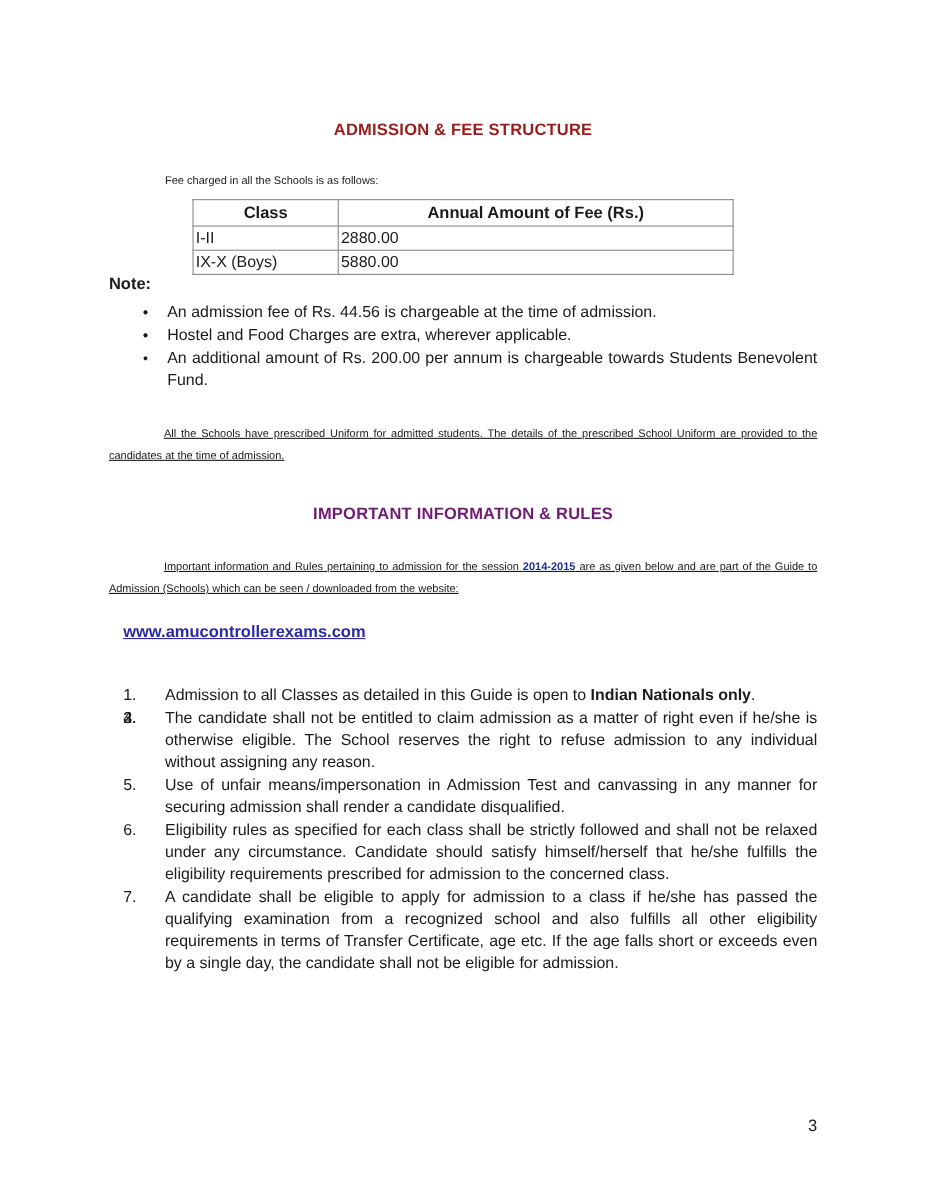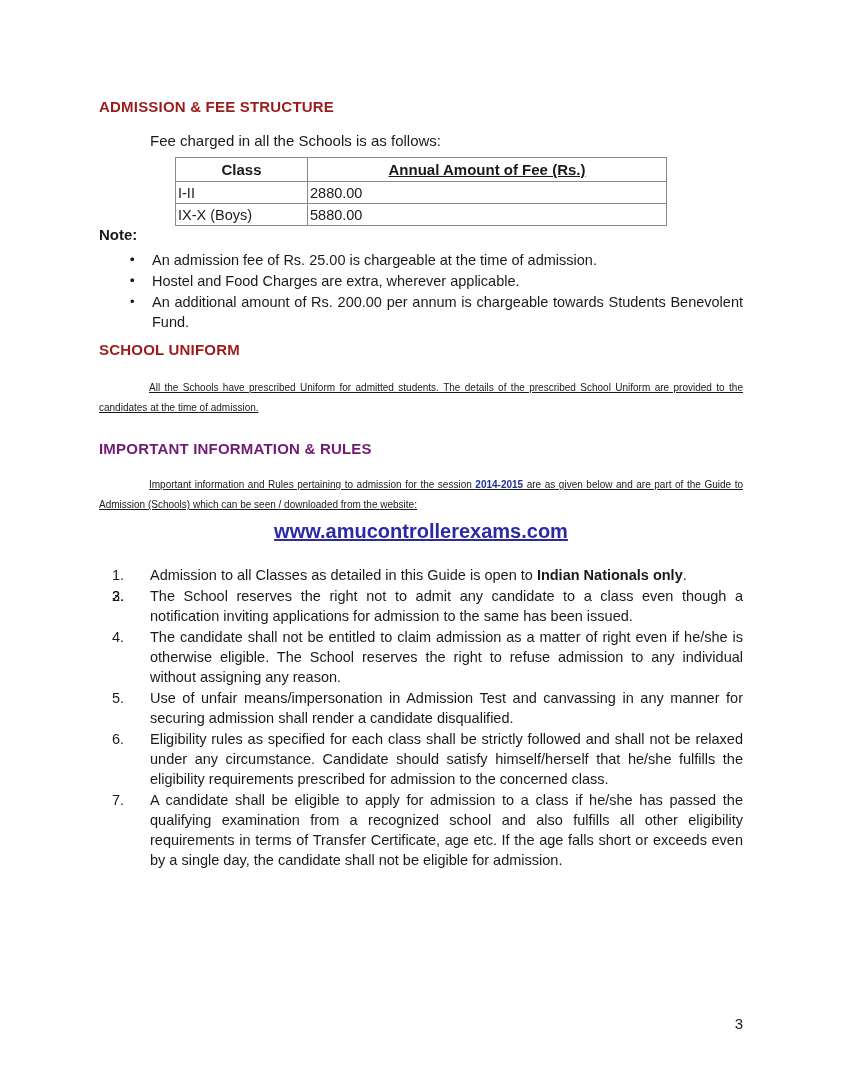--- a/index.html
+++ b/index.html
@@ -21,39 +21,40 @@
   }
   .content {
     position: absolute;
     left: 99px;
     top: 0;
     width: 644px;
   }
 
   
   .section-heading {
+    text-align: center;
     font-weight: bold;
     font-size: 15px;
     letter-spacing: 0.2px;
-    margin: 0;
+    margin: 12px;
   }
 
   
   .para {
     font-size: 10px;
     line-height: 20px;
     text-align: justify;
     margin: 0;
     text-decoration: underline;
   }
   .para.indented {
     text-indent: 50px;
   }
   .plain-line {
-    font-size: 15px;
+    font-size: 10px;
     line-height: 20px;
     margin: 0;
   }
 
   
   .fee-table-wrap {
     margin-left: 76px;
     width: 491px;
   }
   table.fee-table {
@@ -119,23 +120,22 @@
   }
   ol.rules-list > li .num {
     position: absolute;
     left: 13px;
     top: 0;
     font-size: 14.5px;
     line-height: 20px;
   }
 
   .url-line {
-    text-align: center;
-    margin: 0;
-    font-size: 20px;
+    margin: 13px;
+    font-size: 15px;
     line-height: 20px;
   }
   a.site-url {
     font-weight: bold;
     text-decoration: underline;
   }
   .session-highlight { font-weight: bold; }
   .bold { font-weight: bold; }
 
   .page-number {
@@ -171,21 +171,21 @@
 
     <div class="fee-table-wrap">
       <table class="fee-table">
         <colgroup>
             <col class="c1">
             <col class="c2">
           </colgroup>
         <thead>
           <tr>
             <th style="border-color: rgb(138, 138, 138);">Class</th>
-            <th style="border-color: rgb(138, 138, 138); text-decoration: underline;">Annual Amount of Fee (Rs.)</th>
+            <th style="border-color: rgb(138, 138, 138);">Annual Amount of Fee (Rs.)</th>
           </tr>
         </thead>
         <tbody id="fee-rows">
             <tr>
               <td style="border-color: rgb(138, 138, 138);">I-II</td>
               <td style="border-color: rgb(138, 138, 138);">2880.00</td>
             </tr>
             <tr>
               <td style="border-color: rgb(138, 138, 138);">IX-X (Boys)</td>
               <td style="border-color: rgb(138, 138, 138);">5880.00</td>
@@ -193,29 +193,28 @@
           </tbody>
       </table>
     </div>
 
     <p class="note-label" style="margin-left:0px;">Note:</p>
 
     <div class="sp-6"></div>
 
     <ul class="note-list" id="note-list">
         <li><span class="bullet">•</span></li>
-        <li><span class="bullet">•</span><span>An admission fee of Rs. 25.00 is chargeable at the time of admission.</span></li>
+        <li><span class="bullet">•</span><span>An admission fee of Rs. 44.56 is chargeable at the time of admission.</span></li>
         <li><span class="bullet">•</span></li>
         <li><span class="bullet">•</span><span>Hostel and Food Charges are extra, wherever applicable.</span></li>
         <li><span class="bullet">•</span><span>An additional amount of Rs. 200.00 per annum is chargeable towards Students Benevolent Fund.</span></li>
       </ul>
 
     <div class="sp-8"></div>
 
-    <p class="section-heading" style="color: rgb(155, 27, 27);">SCHOOL UNIFORM</p>
 
     <div class="sp-20"></div>
 
     <p class="para indented">All the Schools have prescribed Uniform for admitted students. The details of the prescribed School Uniform are provided to the candidates at the time of admission.</p>
 
     <div class="sp-22"></div>
 
     <p class="section-heading" style="color: #701a75;">IMPORTANT INFORMATION &amp; RULES</p>
 
     <div class="sp-18"></div>
@@ -231,21 +230,21 @@
     </p>
 
     <div class="sp-6"></div>
 
 
     <div class="sp-18"></div>
 
     <ol class="rules-list" id="rules-list">
         <li><span class="num">1.</span><span>Admission to all Classes as detailed in this Guide is open to </span><span class="bold">Indian Nationals only</span><span>.</span></li>
         <li><span class="num">2.</span></li>
-        <li><span class="num">3.</span><span>The School reserves the right not to admit any candidate to a class even though a notification inviting applications for admission to the same has been issued.</span></li>
+        <li><span class="num">3.</span></li>
         <li><span class="num">4.</span><span>The candidate shall not be entitled to claim admission as a matter of right even if he/she is otherwise eligible. The School reserves the right to refuse admission to any individual without assigning any reason.</span></li>
         <li><span class="num">5.</span><span>Use of unfair means/impersonation in Admission Test and canvassing in any manner for securing admission shall render a candidate disqualified.</span></li>
         <li><span class="num">6.</span><span>Eligibility rules as specified for each class shall be strictly followed and shall not be relaxed under any circumstance. Candidate should satisfy himself/herself that he/she fulfills the eligibility requirements prescribed for admission to the concerned class.</span></li>
         <li><span class="num">7.</span><span>A candidate shall be eligible to apply for admission to a class if he/she has passed the qualifying examination from a recognized school and also fulfills all other eligibility requirements in terms of Transfer Certificate, age etc. If the age falls short or exceeds even by a single day, the candidate shall not be eligible for admission.</span></li>
       </ol>
 
   </div>
 
   <div class="page-number">3</div>
 </div>

